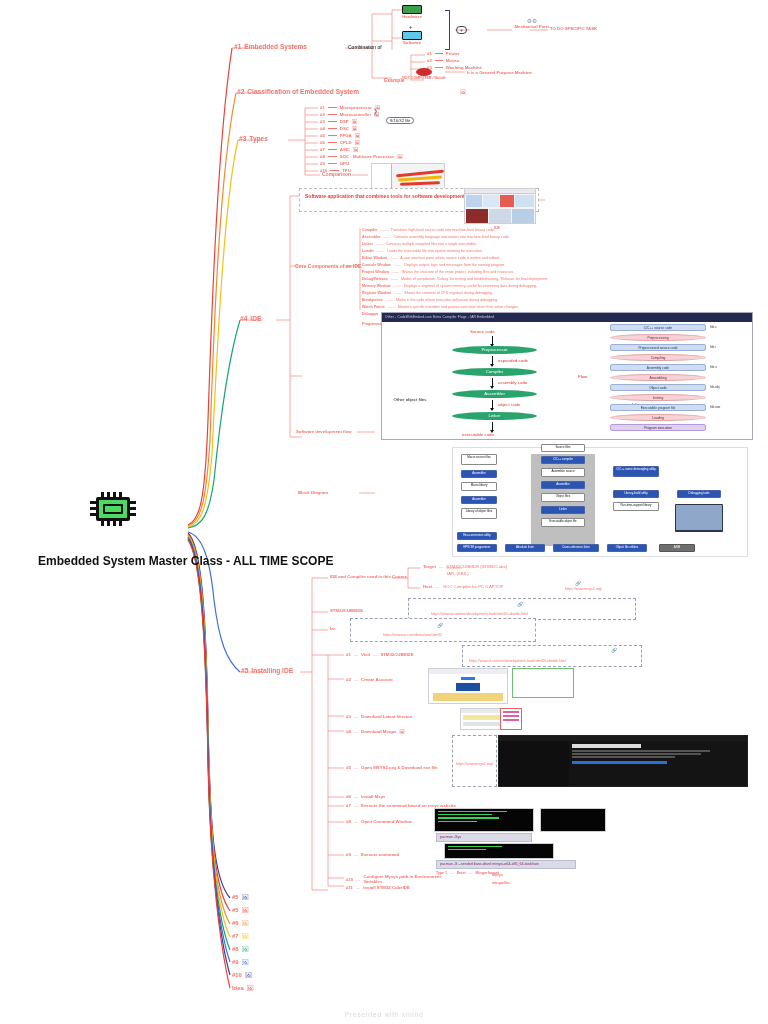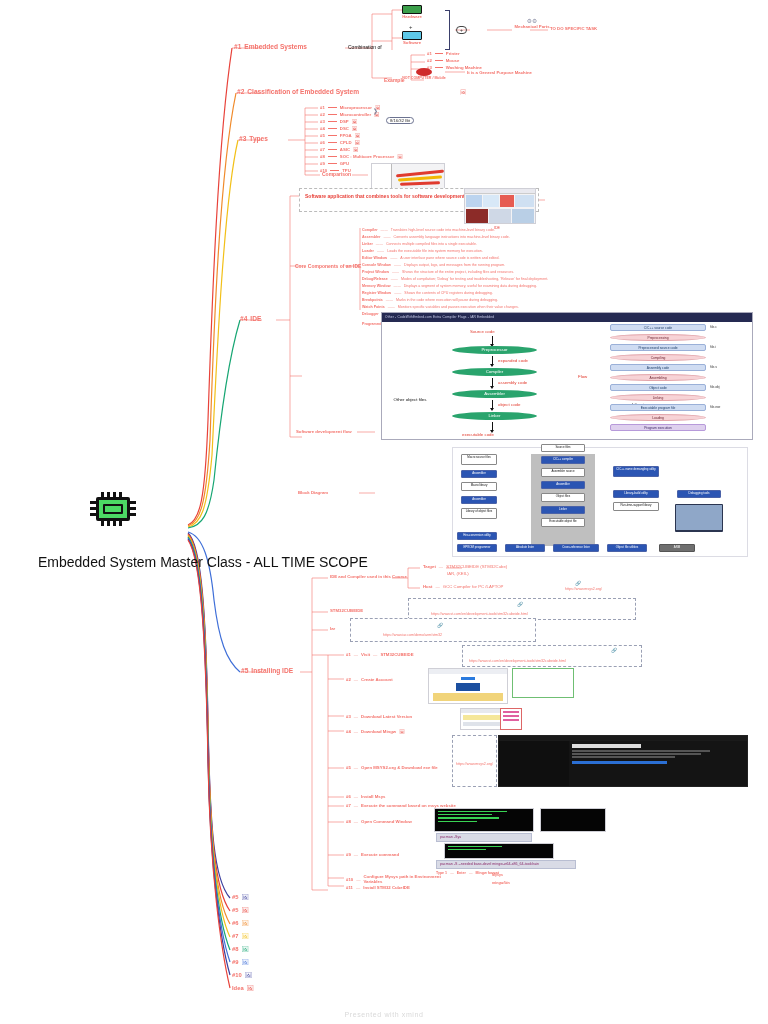--- a/index.html
+++ b/index.html
@@ -17,21 +17,21 @@
   .node { position: absolute; white-space: nowrap; }
 
   
   #root { left: 38px; top: 492px; width: 150px; text-align: center; }
   #root .chip { width: 46px; height: 34px; margin: 0 auto 4px; position: relative; }
   #root .chip .body { position: absolute; left: 6px; top: 5px; right: 6px; bottom: 5px;
         background: #4cd964; border: 3px solid #111; border-radius: 2px; }
   #root .chip .body:after { content:""; position:absolute; left:4px; top:4px; right:4px; bottom:4px;
         border: 2px solid #111; border-radius: 1px; }
   #root .chip i { position: absolute; background: #111; }
-  #root .title { font-size: 14px; font-weight: normal; color: #111; line-height: 1.25; margin-top: 28px; }
+  #root .title { font-size: 12px; font-weight: bold; color: #111; line-height: 1.25; margin-top: 28px; }
 
   
   .t5  { font-size: 3.6px; }
   .t6  { font-size: 4.3px; }
   .t7  { font-size: 5.0px; }
   .t8  { font-size: 5.8px; }
   .t9  { font-size: 6.6px; }
 
   .num { color: #f4736c; font-weight: bold; }
   .topic { color: #f4736c; font-weight: bold; }

